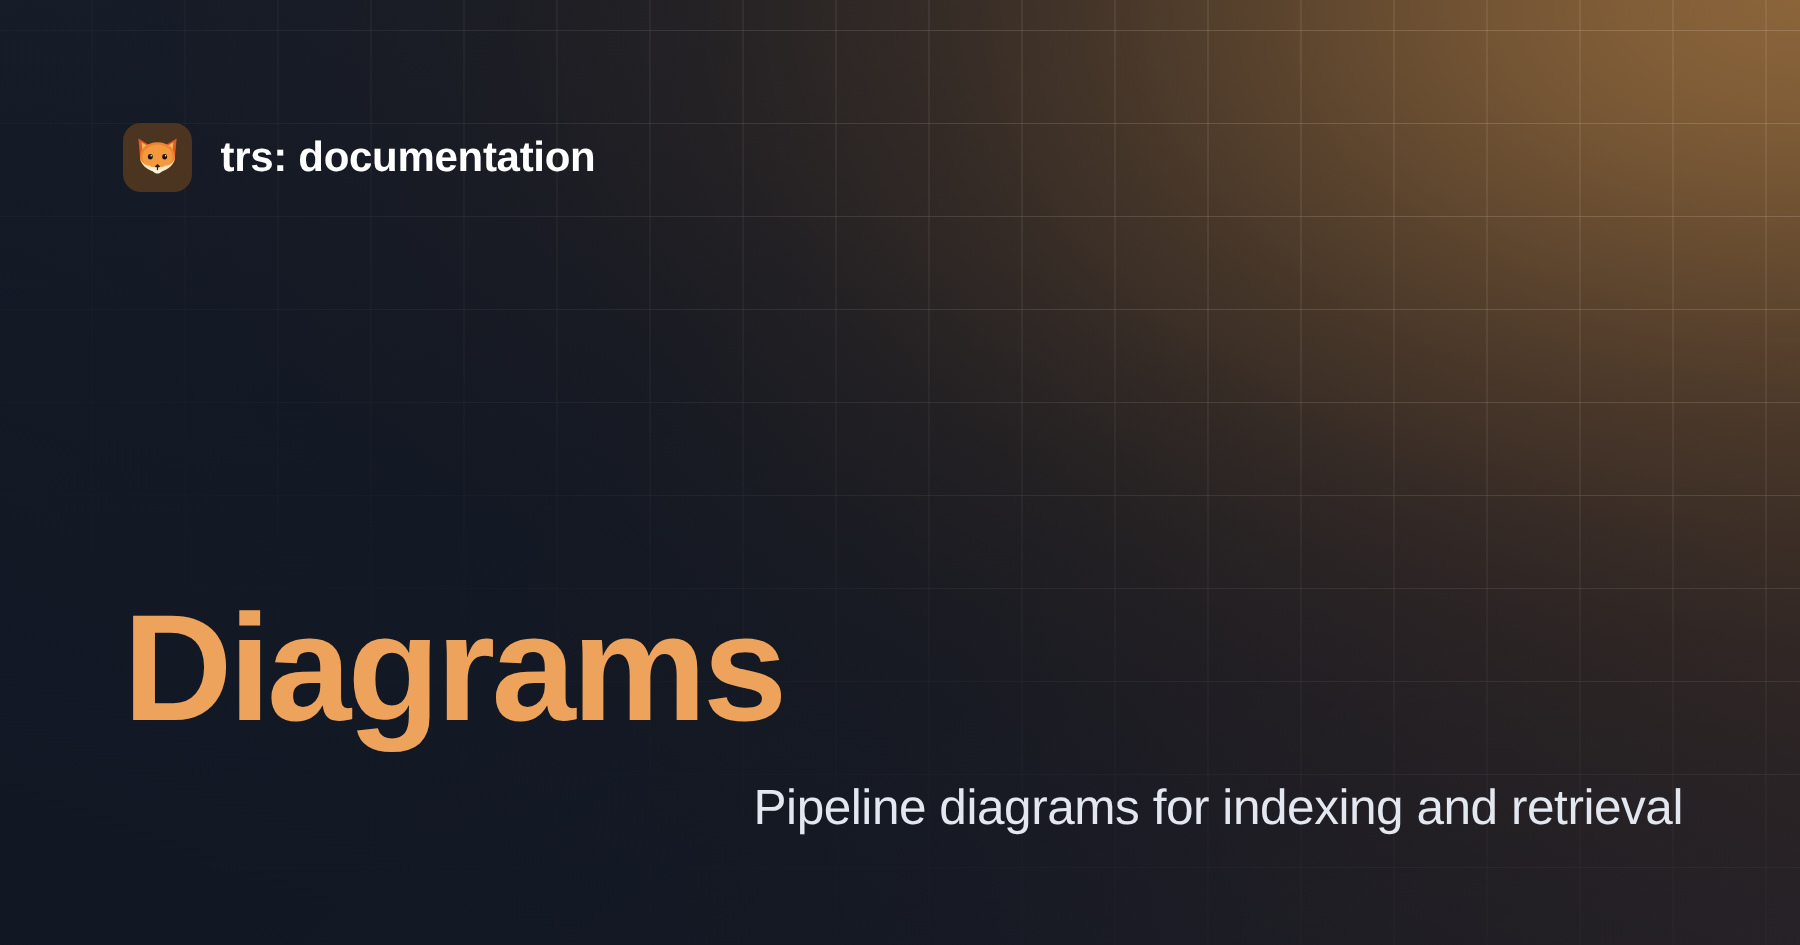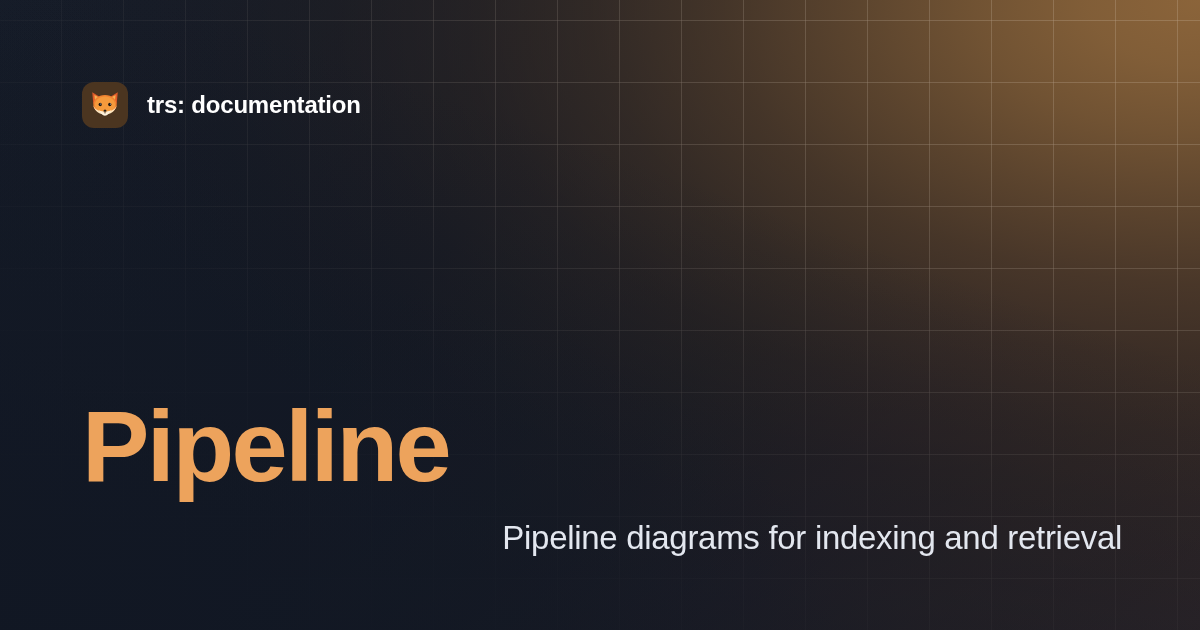--- a/index.html
+++ b/index.html
@@ -126,21 +126,21 @@
     background:#4b3520;
     display:flex;
     align-items:center;
     justify-content:center;
     overflow:hidden;
   }
 
   .brand-badge svg { display:block; }
 
   .brand-title {
-    font-size:24px;
+    font-size:28px;
     font-weight:bold;
     color:#ffffff;
     letter-spacing:-0.2px;
     white-space:nowrap;
     line-height:1;
   }
 
   
   .hero {
     position:absolute;
@@ -204,18 +204,18 @@
 
           <path d="M32 40 L28.6 43.2 C29.6 44.6 34.4 44.6 35.4 43.2 Z" fill="#241a14"></path>
           <path d="M32 44.4 L32 47.2" stroke="#241a14" stroke-width="1.5" stroke-linecap="round"></path>
         </svg>
       </div>
 
       <div class="brand-title">trs: documentation</div>
     </div>
 
     <div class="hero">
-      <div class="hero-title">Pipeline</div>
+      <div class="hero-title">Diagrams</div>
       <div class="hero-subtitle">Pipeline diagrams for indexing and retrieval</div>
     </div>
 
   </div>
 </div>
 
 </body></html>

